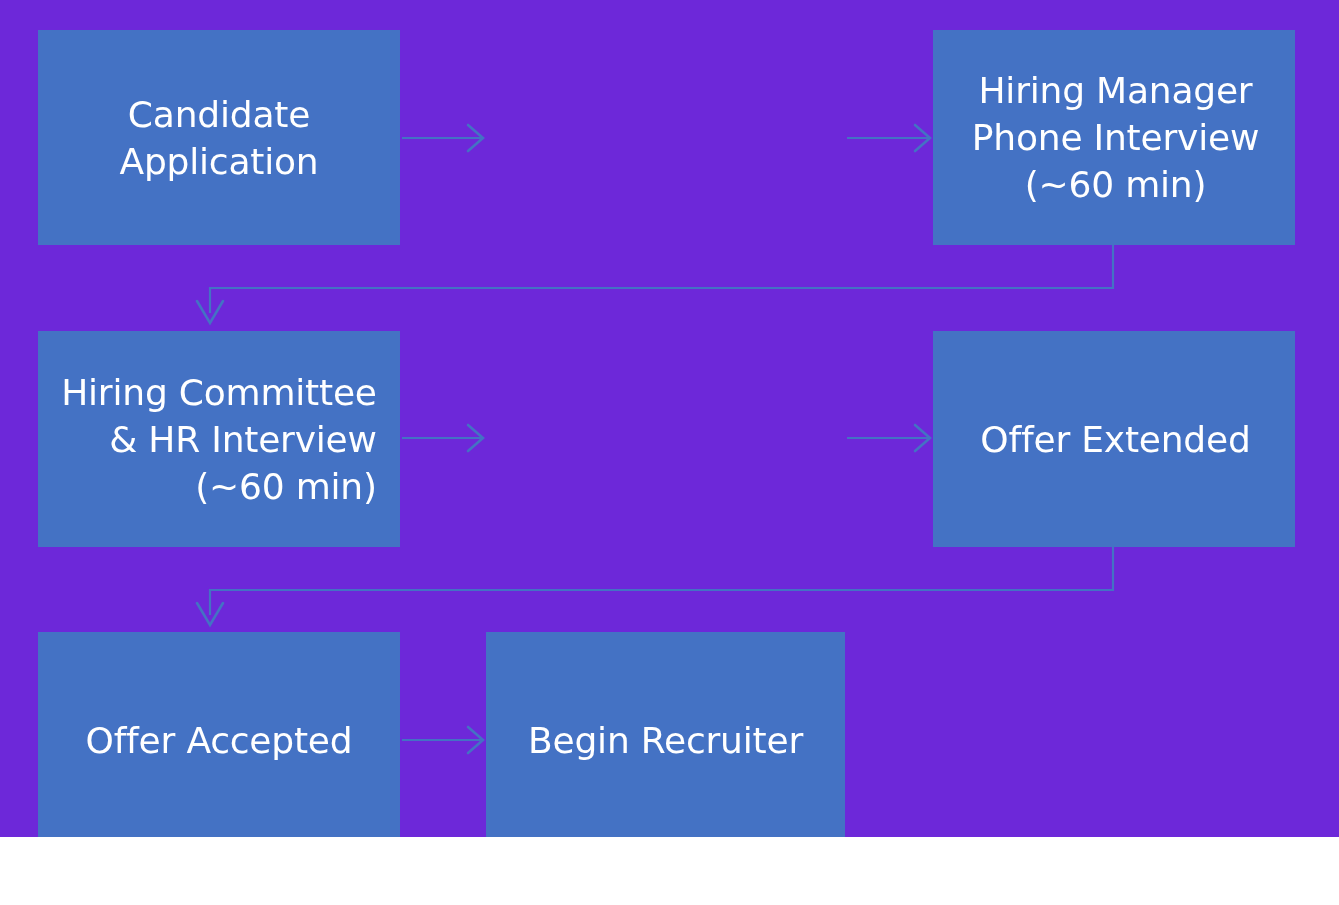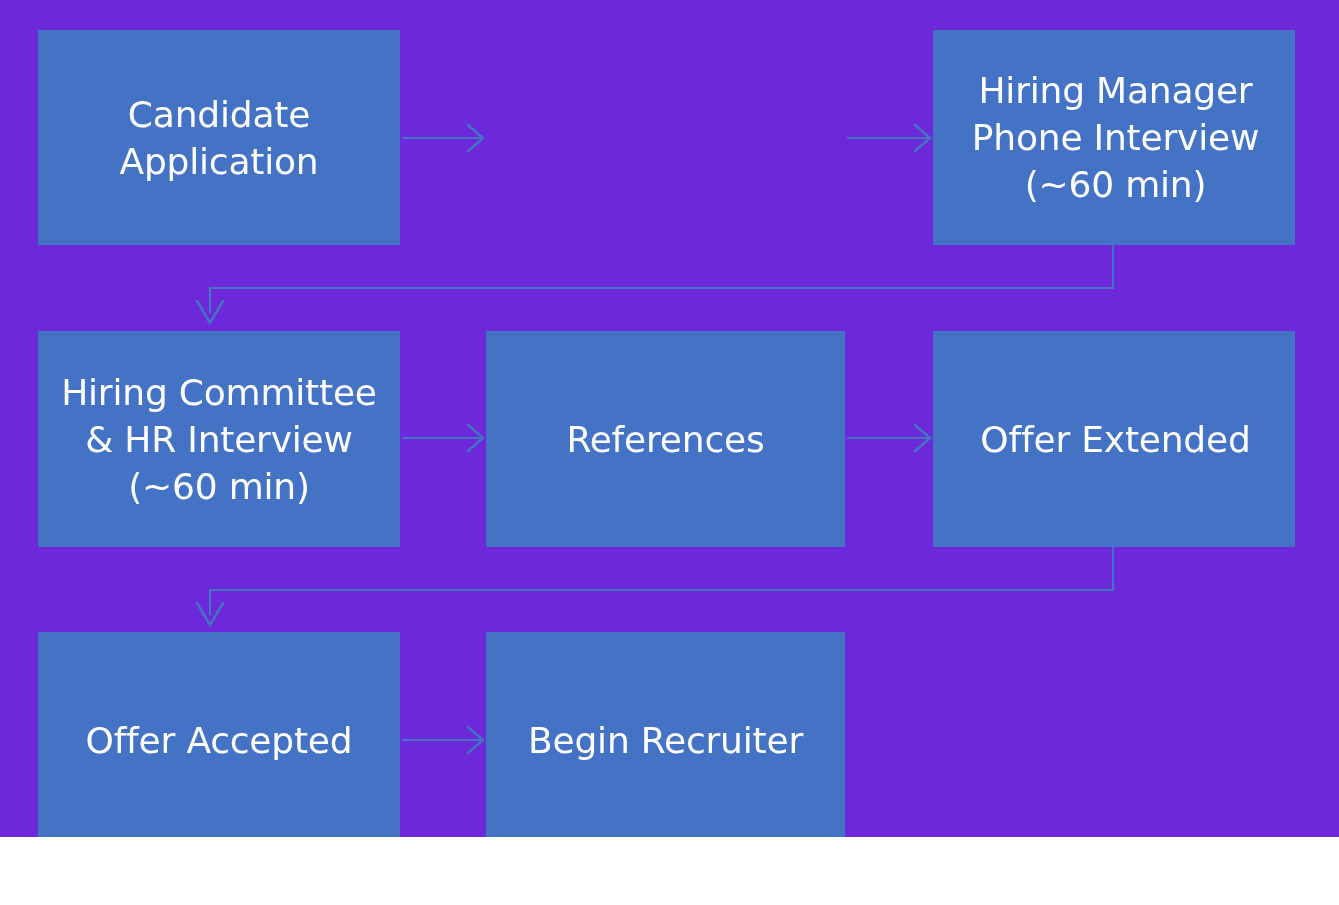--- a/index.html
+++ b/index.html
@@ -31,21 +31,21 @@
   .node-label {
     font-size: 36px;
     line-height: 47px;
     font-weight: 400;
     color: #ffffff;
     white-space: pre-line;
     letter-spacing: -0.2px;
   }
   
   .r1 { top: 30px;  height: 215px; }
-  .r2 { top: 331px; height: 216px; }
+  .r2 { top: 331px; height: 216px; text-align: right; }
   .r3 { top: 632px; height: 216px; }
   .c1 { left: 38px;  width: 362px; }
   .c2 { left: 486px; width: 359px; }
   .c3 { left: 933px; width: 362px; padding-left: 13px; }
 
   
   .conn {
     position: absolute;
     pointer-events: none;
   }
@@ -67,23 +67,20 @@
 Phone Interview
 (~60 min)</span>
   </div>
 
   <div class="node r2 c1">
     <span class="node-label">Hiring Committee
 &amp; HR Interview
 (~60 min)</span>
   </div>
 
-  <div class="node r2 c2">
-    <span class="node-label">References</span>
-  </div>
 
   <div class="node r3 c1">
     <span class="node-label">Offer Accepted</span>
   </div>
 
   <div class="node r2 c3">
     <span class="node-label">Offer Extended</span>
   </div>
 
   <div class="node r3 c2">

